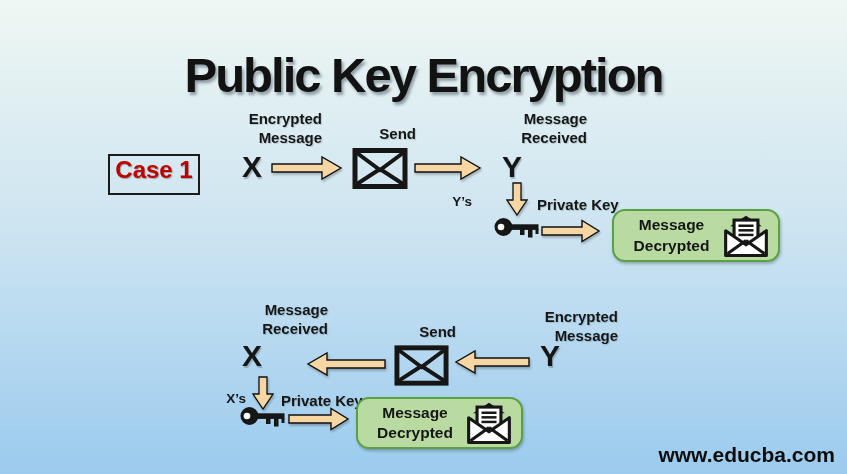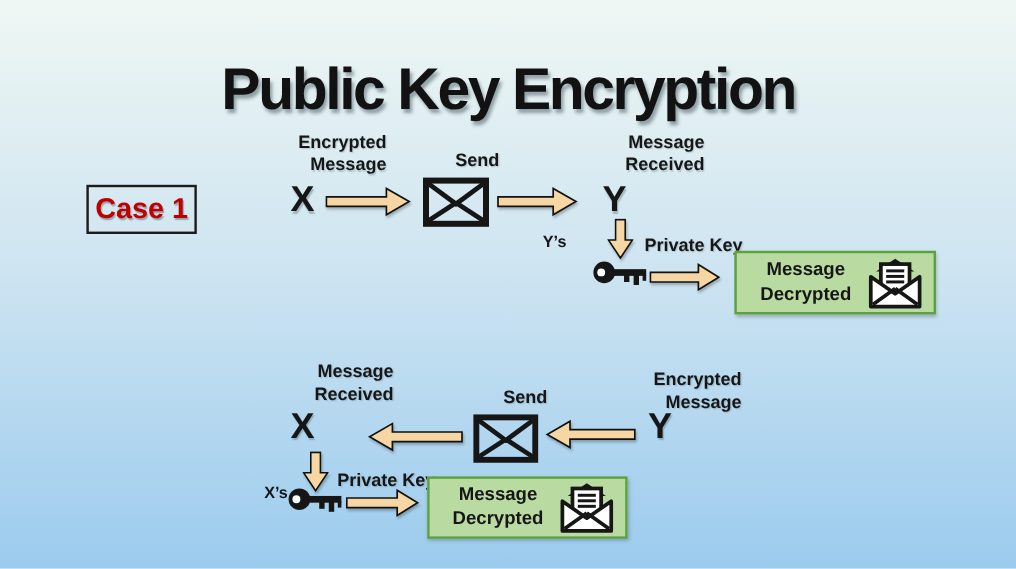--- a/index.html
+++ b/index.html
@@ -9,21 +9,21 @@
     background:linear-gradient(180deg,var(--bg-top) 0%,var(--bg-mid) 48%,var(--bg-bottom) 100%);
   }
   .title{
     position:absolute;top:16px;left:0;width:100%;text-align:center;
     font-size:49px;font-weight:bold;letter-spacing:-2px;color:#121212;
     text-shadow:2px 3px 3px rgba(40,60,70,.45);
     margin-top:31px;
   }
   .case-box{
     position:absolute;border:2px solid #1b1b1b;display:flex;
-    align-items:center;justify-content:center;
+    justify-content:center;margin-left:36px;
   }
   .c1-box{left:72px;top:154px;width:88px;height:37px;}
   .c2-box{left:67px;top:355px;width:89px;height:38px;}
   .case-label{
     font-size:24px;font-weight:bold;color:var(--case-red);
     text-shadow:1px 1px 1px rgba(0,0,0,.3);
   }
   .lbl{
     position:absolute;font-weight:bold;font-size:15px;line-height:1.25;
     text-align:right;text-shadow:1px 1px 1px rgba(70,90,100,.25);
@@ -31,21 +31,21 @@
   .var{
     position:absolute;font-weight:bold;font-size:30px;line-height:1;
     text-align:center;text-shadow:1px 2px 1px rgba(50,70,80,.3);
   }
   .owner{position:absolute;font-weight:bold;font-size:13.5px;text-align:right;}
   .nowrap{white-space:nowrap;text-align:right;}
   .icon{position:absolute;line-height:0;}
   .arrow svg{filter:drop-shadow(1px 2px 1px rgba(0,0,0,.25));}
   .result-box{
     position:absolute;background:var(--green-fill);border:2.5px solid var(--green-border);
-    border-radius:0;display:flex;align-items:center;justify-content:center;
+    border-radius:13px;display:flex;align-items:center;justify-content:center;
     gap:3px;padding:0 4px;box-shadow:1px 2px 3px rgba(0,0,0,.25);
   }
   .result-text{
     font-weight:bold;font-size:15.5px;line-height:1.3;text-align:center;width:96px;
   }
   .c1-result{left:612px;top:209px;width:156px;height:49px;}
   .c2-result{left:356px;top:397px;width:155px;height:48px;}
   .watermark{
     position:absolute;right:12px;bottom:7px;font-weight:bold;
     font-size:21px;color:#0d0d0d;
@@ -66,21 +66,21 @@
   .c1-arrow3{left:541px;top:219px;}
   
   .c2-dst-title{left:208px;top:301px;width:120px;}
   .c2-dst-var{left:207px;top:341px;width:90px;}
   .c2-arrowL1{left:306px;top:351px;}
   .c2-send{left:386px;top:323px;width:70px;}
   .c2-env{left:394px;top:344px;}
   .c2-arrowL2{left:454px;top:349px;}
   .c2-src-title{left:498px;top:308px;width:120px;}
   .c2-src-var{left:505px;top:341px;width:90px;}
-  .c2-xs{left:214px;top:403px;width:32px;text-align:center;}
+  .c2-xs{left:214px;top:391px;width:32px;}
   .c2-darrow{left:252px;top:376px;}
   .c2-key{left:240px;top:404px;}
   .c2-pk{left:281px;top:392px;}
   .c2-arrow3{left:288px;top:407px;}
 </style>
 </head>
 <body>
 
 <div class="stage">
 
@@ -214,13 +214,14 @@
         <rect x="12.5" y="6" width="27" height="26" style="fill:#fff;stroke:var(--ink);stroke-width:3.5"></rect>
         <rect x="17.5" y="11" width="17" height="2.8" style="fill:var(--ink)"></rect>
         <rect x="17.5" y="16.2" width="17" height="2.8" style="fill:var(--ink)"></rect>
         <rect x="17.5" y="21.4" width="17" height="2.8" style="fill:var(--ink)"></rect>
         <polygon points="3,18 26,34 49,18 49,46 3,46" style="fill:#fff;stroke:var(--ink);stroke-width:3.5;stroke-linejoin:round"></polygon>
         <path d="M5 44 L26 29 M47 44 L26 29" style="fill:none;stroke:var(--ink);stroke-width:3.5"></path>
       </svg>
     </span>
   </div>
 
+  <div class="watermark">www.educba.com</div>
 </div>
 
 </body></html>

